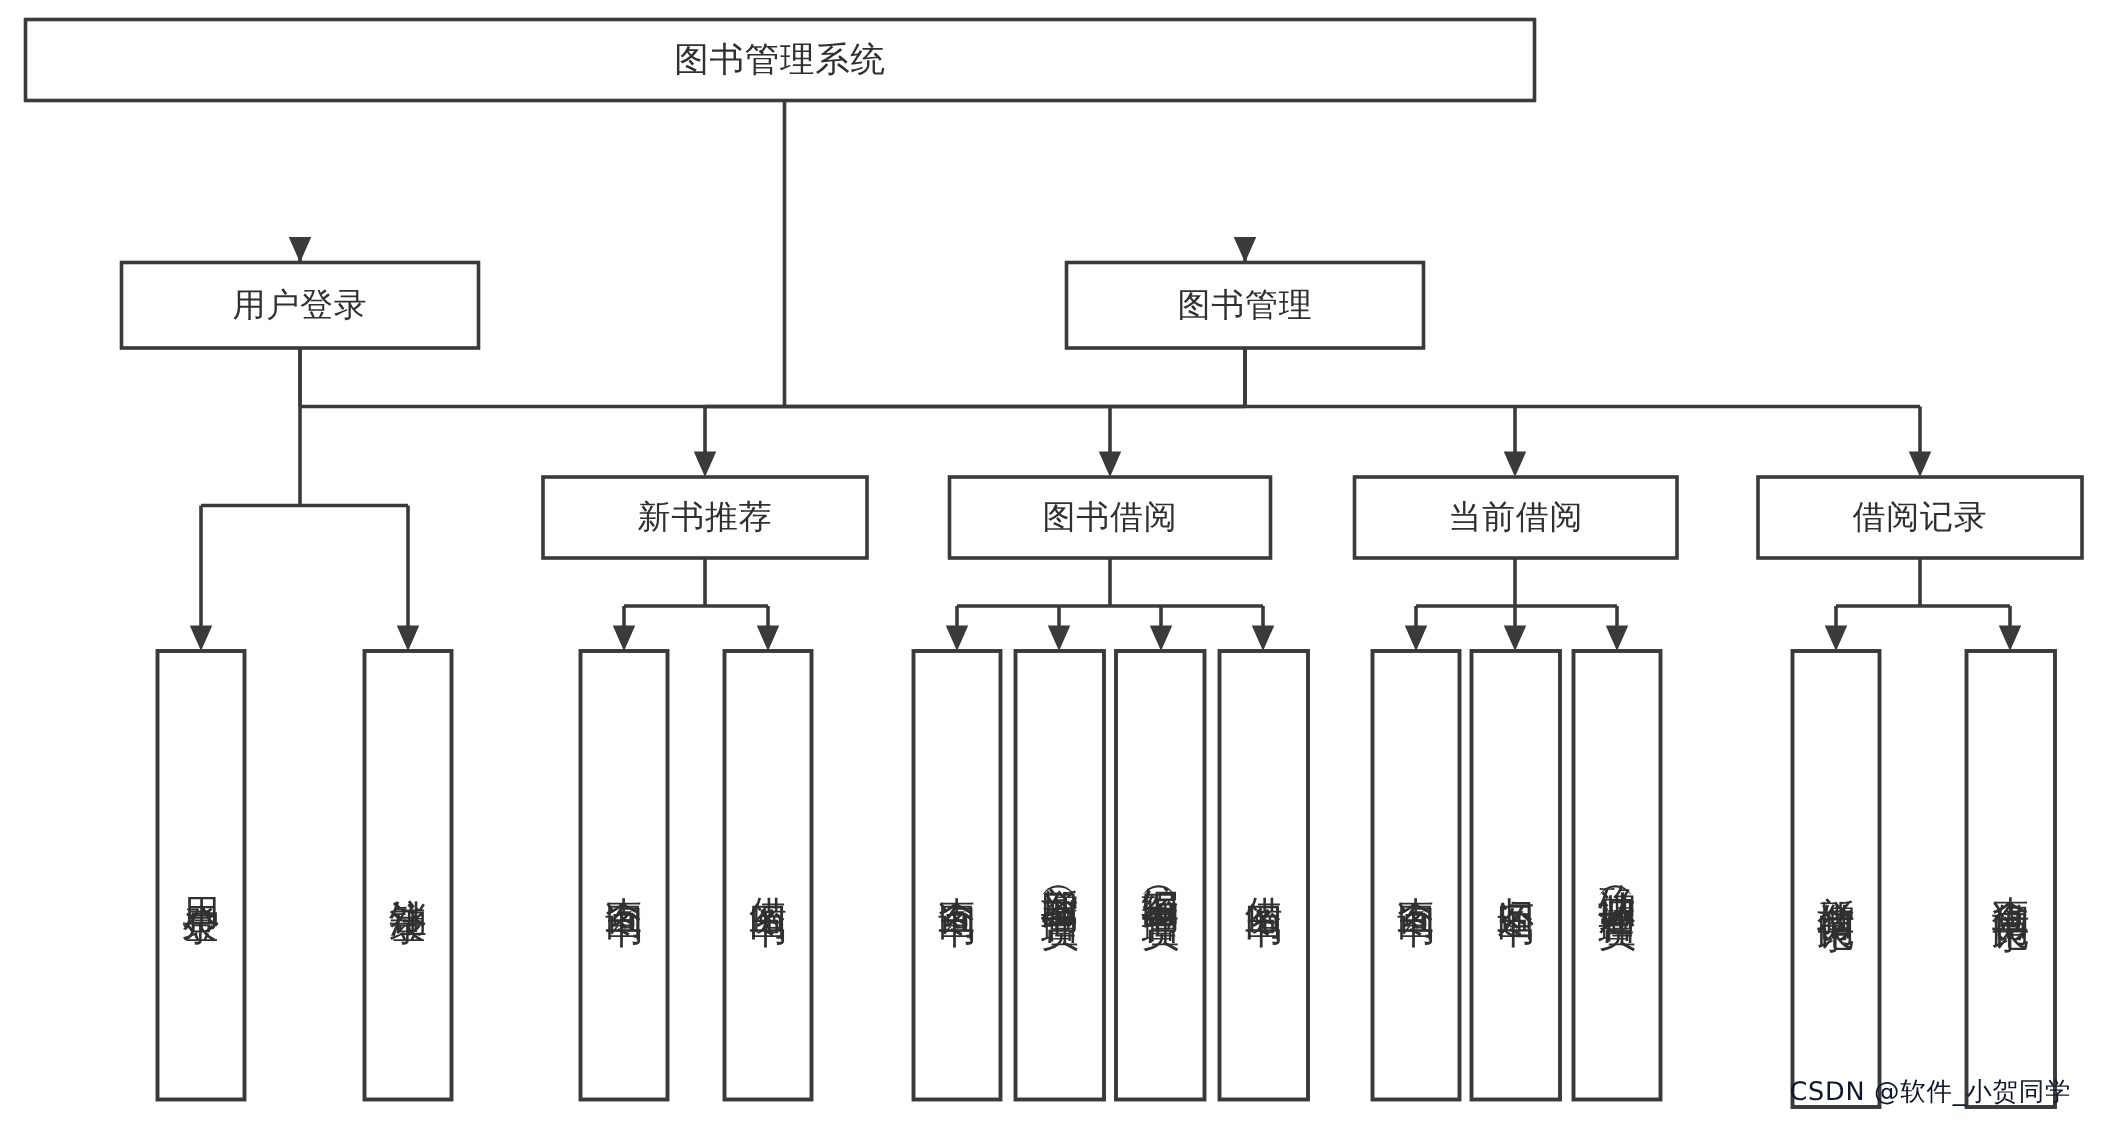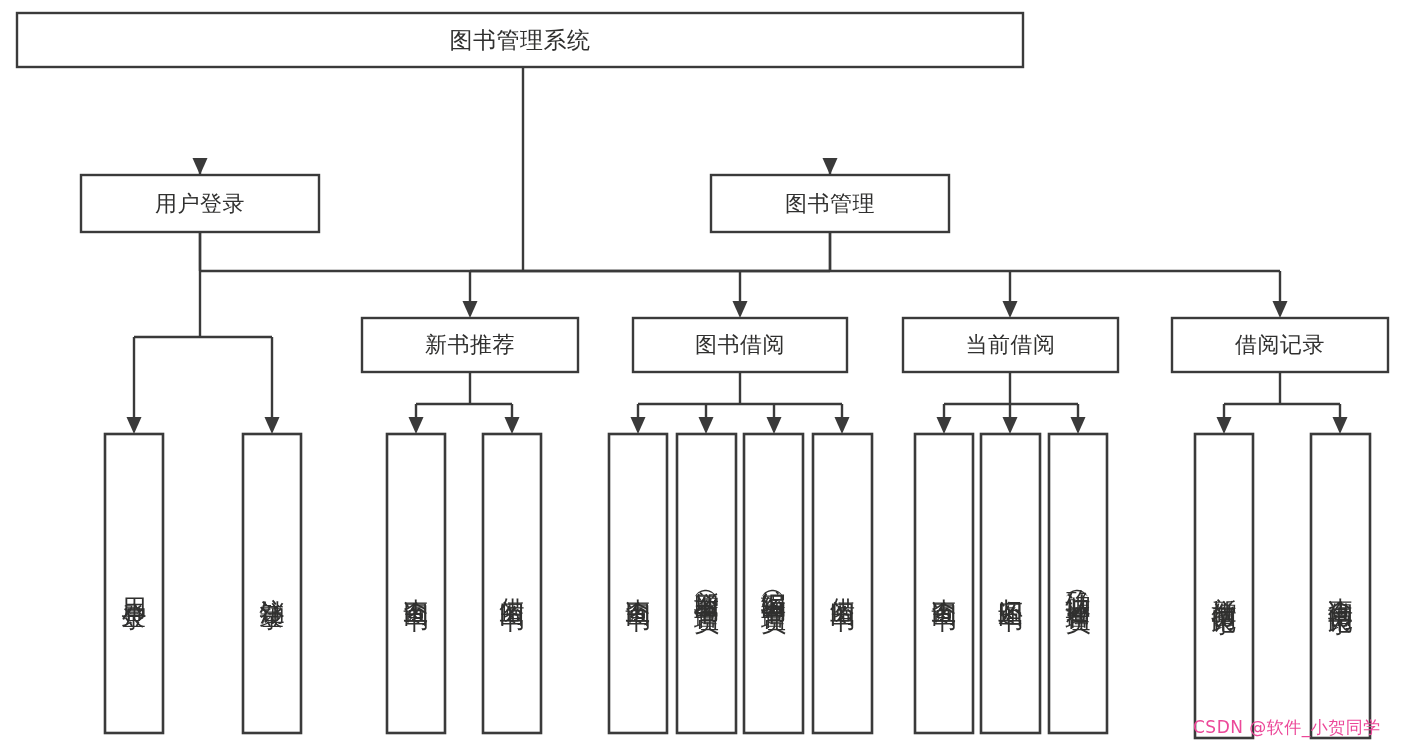--- a/index.html
+++ b/index.html
@@ -70,21 +70,21 @@
     line-height: 1;
     color: #30302f;
     letter-spacing: 3px;
     white-space: nowrap;
     pointer-events: none;
   }
   .watermark {
     position: absolute;
     font-family: "DejaVu Sans", "Liberation Sans", sans-serif;
     font-size: 17px;
-    color: #ec4899;
+    color: #0f172a;
     white-space: nowrap;
     letter-spacing: 0.5px;
   }
 </style>
 </head>
 <body>
 
 <div id="diagram-root">
   <svg id="diagram-svg" viewBox="0 0 1405 747">
     <g id="edges-layer">

